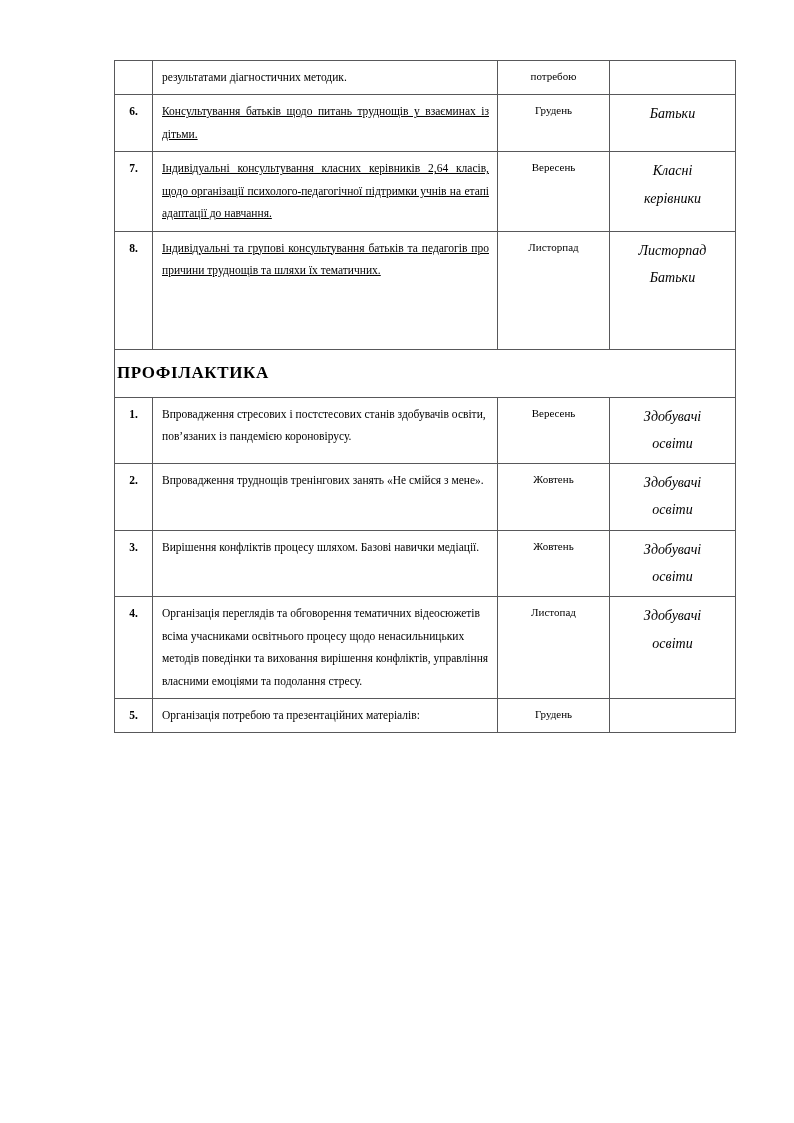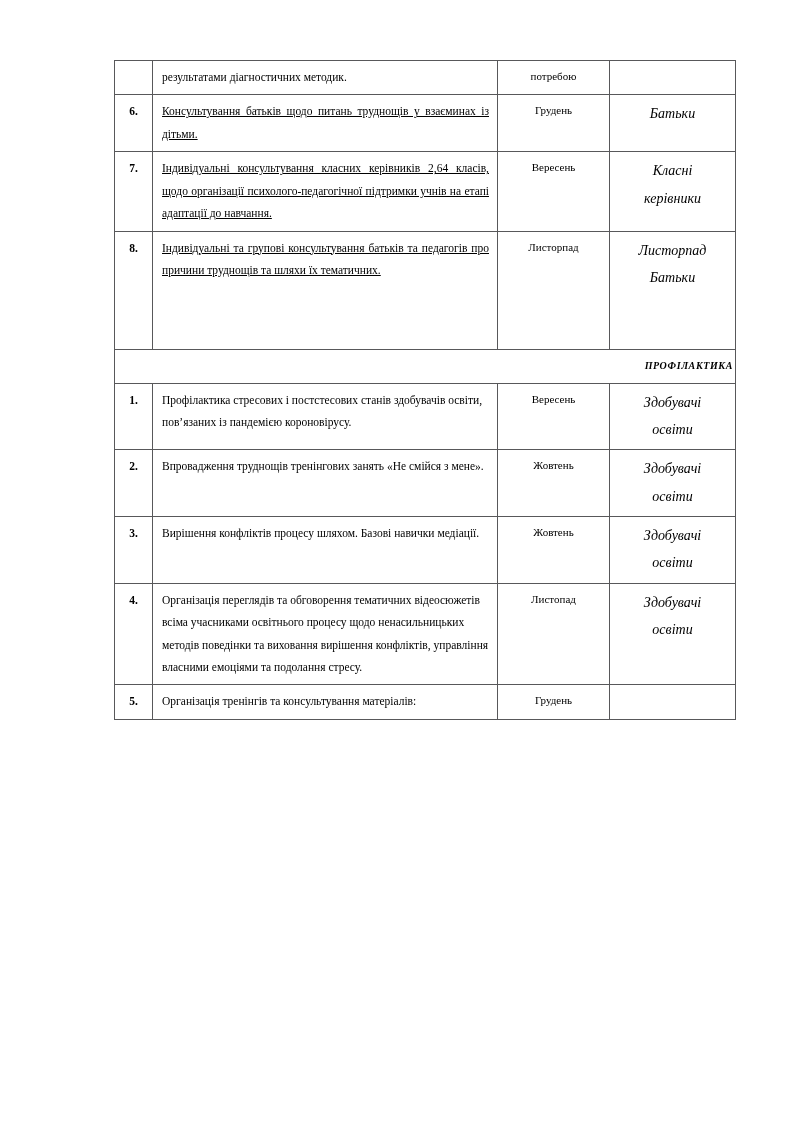--- a/index.html
+++ b/index.html
@@ -82,24 +82,23 @@
     font-style: italic;
     line-height: 1.95;
     padding: 5px 6px 6px 6px;
     text-align: center;
   }
   .aud .ln { display: block; }
   .pad-md { display: block; height: 62px; }
 
   
   .section-banner {
-    font-size: 10px;
+    font-size: 17px;
     font-weight: bold;
-    font-style: italic;
-    text-align: right;
+    text-align: left;
     letter-spacing: 0.6px;
     line-height: 1.95;
     padding: 6px 2px 7px 2px;
   }
 
   td.banner-cell {
     border: 1px solid #58585a;
   }
 </style>
 </head>
@@ -189,21 +188,21 @@
         <td class="banner-cell" colspan="4">
           <div class="section-banner">ПРОФІЛАКТИКА</div>
         </td>
       </tr>
 
       <tr>
         <td>
           <div class="num">1.</div>
         </td>
         <td>
-          <div class="act">Профілактика стресових і постстесових станів здобувачів освіти, пов’язаних із пандемією короновірусу.</div>
+          <div class="act">Впровадження стресових і постстесових станів здобувачів освіти, пов’язаних із пандемією короновірусу.</div>
         </td>
         <td>
           <div class="term">Вересень</div>
         </td>
         <td>
           <div class="aud">
             <span class="ln">Здобувачі</span>
             <span class="ln">освіти</span>
           </div>
         </td>
@@ -261,21 +260,21 @@
             <span class="ln">освіти</span>
           </div>
         </td>
       </tr>
 
       <tr>
         <td>
           <div class="num">5.</div>
         </td>
         <td>
-          <div class="act">Організація тренінгів та консультування матеріалів:</div>
+          <div class="act">Організація потребою та презентаційних матеріалів:</div>
         </td>
         <td>
           <div class="term">Грудень</div>
         </td>
         <td>
           <div class="aud"></div>
         </td>
       </tr>
 
     </tbody>

